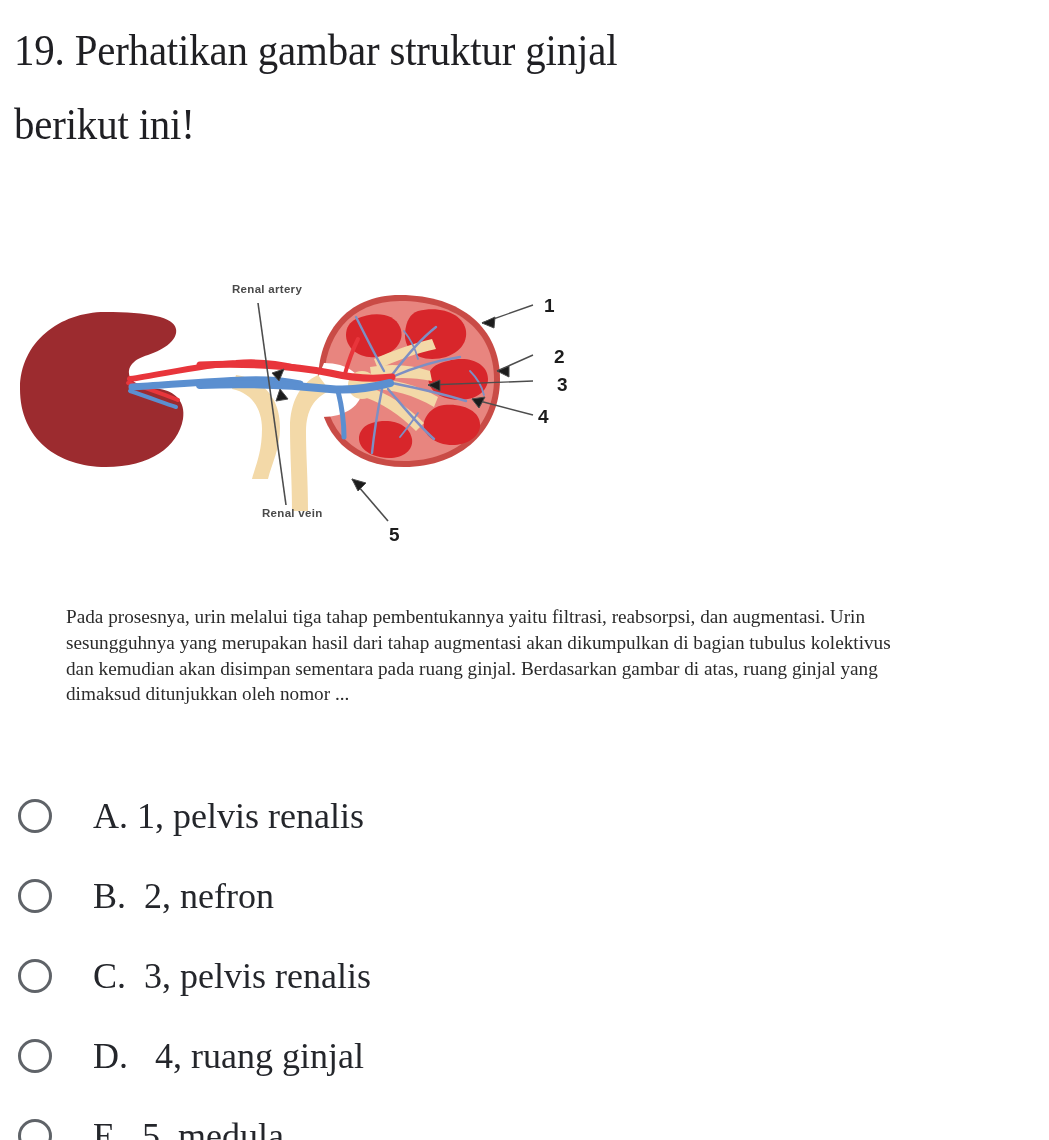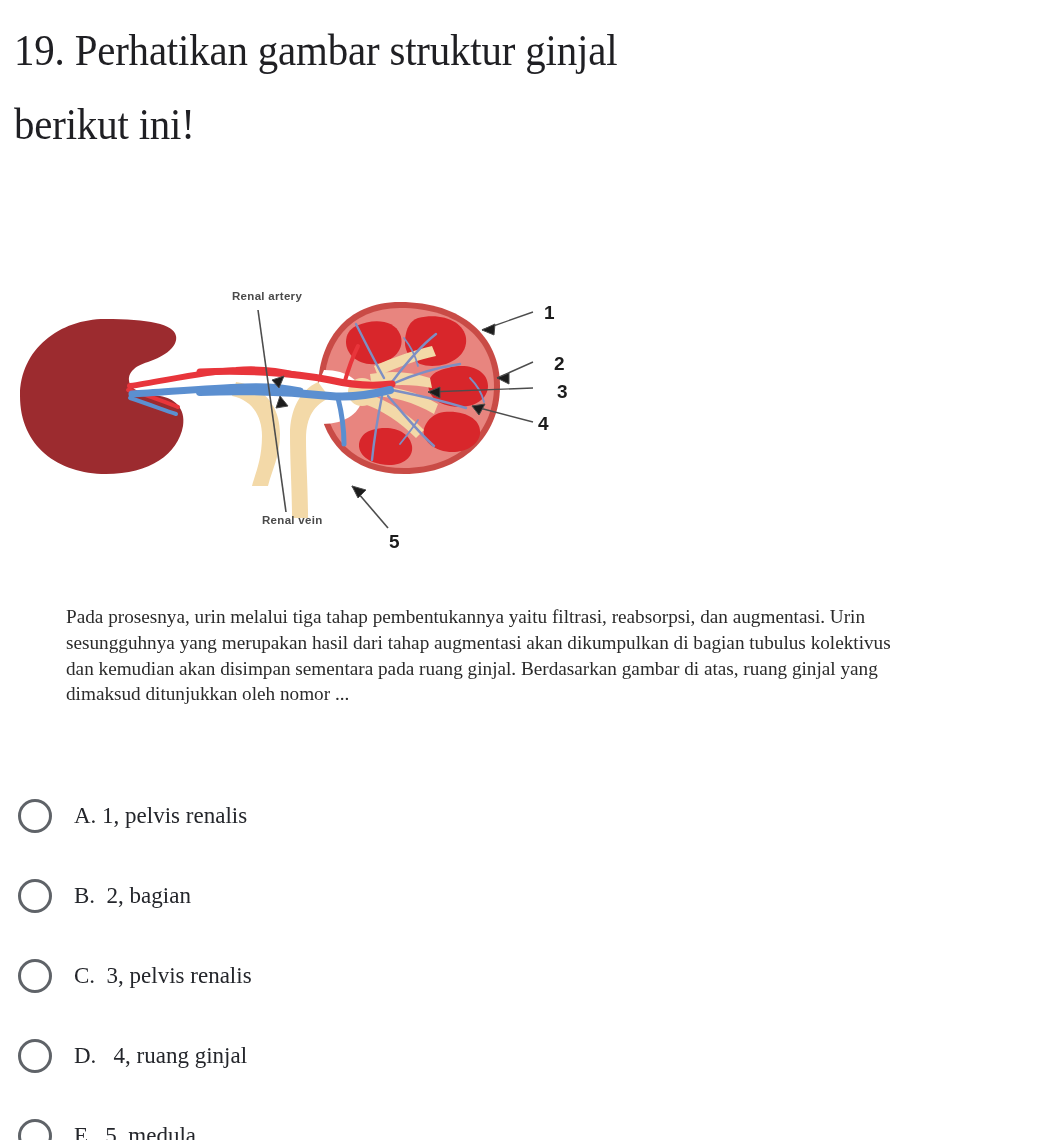--- a/index.html
+++ b/index.html
@@ -30,21 +30,21 @@
     font-weight: 400;
     transform: scaleX(0.93);
     transform-origin: left top;
     white-space: pre-wrap;
   }
 
   
   .figure-wrap {
     position: absolute;
     left: 0;
-    top: 274px;
+    top: 267px;
     width: 620px;
     height: 300px;
   }
   .figure-wrap svg { display: block; }
 
   
   .passage {
     position: absolute;
     left: 66px;
     top: 604px;
@@ -75,23 +75,23 @@
     width: 34px;
     height: 34px;
     border: 3px solid #5f6368;
     border-radius: 50%;
     box-sizing: border-box;
     margin-left: 18px;
     flex: 0 0 auto;
     background: #fff;
   }
   .option-label {
-    margin-left: 22px;
-    font-family: "Liberation Serif", "DejaVu Serif", serif;
-    font-size: 23px;
+    margin-left: 41px;
+    font-family: "Liberation Serif", "DejaVu Serif", serif;
+    font-size: 36px;
     line-height: 34px;
     color: #24262b;
     white-space: pre;
   }
 
   
   .fig-label {
     font-family: "Liberation Sans", "DejaVu Sans", sans-serif;
     font-size: 11.5px;
     font-weight: bold;
@@ -231,21 +231,21 @@
 
 <div class="options">
 
   <div class="option-row">
     <span class="radio"></span>
     <span class="option-label">A. 1, pelvis renalis</span>
   </div>
 
   <div class="option-row">
     <span class="radio"></span>
-    <span class="option-label">B.  2, bagian</span>
+    <span class="option-label">B.  2, nefron</span>
   </div>
 
   <div class="option-row">
     <span class="radio"></span>
     <span class="option-label">C.  3, pelvis renalis</span>
   </div>
 
   <div class="option-row">
     <span class="radio"></span>
     <span class="option-label">D.   4, ruang ginjal</span>

